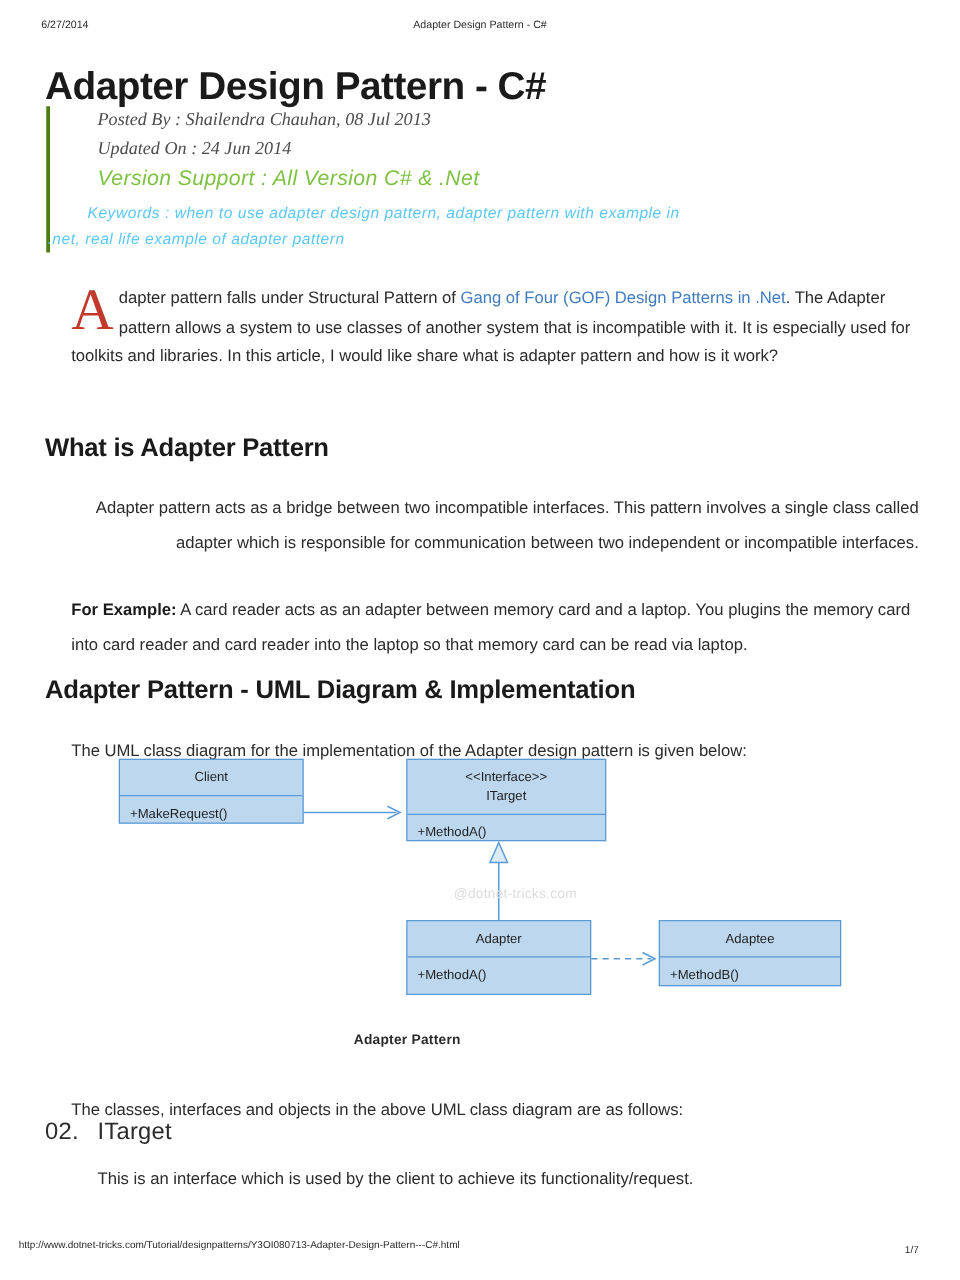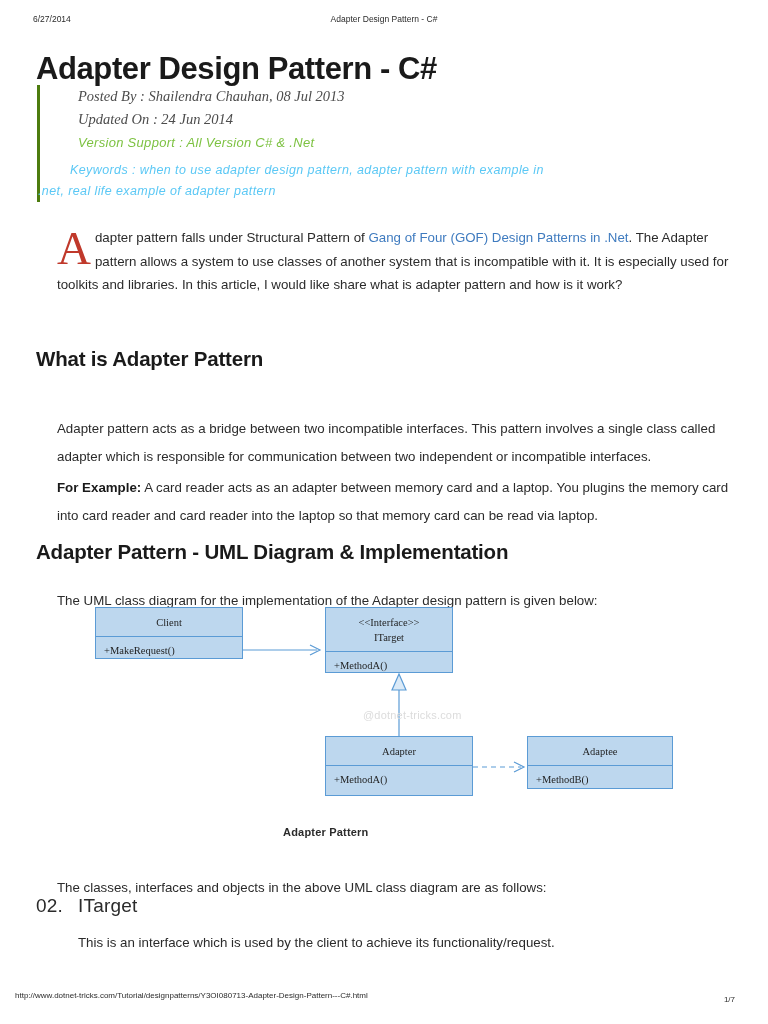--- a/index.html
+++ b/index.html
@@ -69,21 +69,21 @@
     font-size: 14.5px;
     line-height: 23px;
     color: #4c4c4c;
     padding-left: 38px;
     white-space: nowrap;
   }
   .meta-line.version {
     color: #7dc242;
     font-family: "Liberation Sans", sans-serif;
     font-style: italic;
-    font-size: 13px;
+    font-size: 17px;
     letter-spacing: 0.3px;
   }
   .meta-keywords {
     font-family: "Liberation Sans", sans-serif;
     font-style: italic;
     font-size: 12.5px;
     line-height: 21px;
     color: #5bc8f5;
     letter-spacing: 0.4px;
     padding-left: 30px;
@@ -140,40 +140,39 @@
   #h2-uml  { top: 523px; }
 
   .body-p {
     position: absolute;
     left: 57px;
     width: 678px;
     font-size: 13.3px;
     line-height: 28px;
     color: #2b2b2b;
   }
-  #p-what   { top: 402px; }
+  #p-what   { top: 379px; text-align: right; }
   #p-ex     { top: 461px; }
   #p-uml    { top: 574px; }
   #p-afterd { top: 861px; }
   .body-p b { font-weight: bold; color: #1a1a1a; }
 
   
   .uml {
     position: absolute;
     left: 0;
     top: 598px;
     width: 768px;
     height: 250px;
   }
   .uml-box {
     position: absolute;
     background: #bdd7ee;
     border: 1px solid #5b9bd5;
     box-sizing: border-box;
-    font-family: Liberation Serif, serif;
   }
   .uml-head {
     text-align: center;
     font-size: 10.5px;
     color: #1f1f1f;
     line-height: 15px;
     padding-top: 7px;
     padding-bottom: 6px;
   }
   .uml-head .stereo { display: block; }
@@ -182,21 +181,21 @@
   }
   .uml-member {
     font-size: 10.5px;
     color: #1f1f1f;
     padding: 7px 0 7px 8px;
     line-height: 14px;
   }
 
   
   #box-client   { left: 95px;  top: 9px;   width: 148px; height: 52px; }
-  #box-itarget  { left: 325px; top: 9px;   width: 128px; height: 66px; }
+  #box-itarget  { left: 325px; top: 9px;   width: 160px; height: 66px; }
   #box-adapter  { left: 325px; top: 138px; width: 148px; height: 60px; }
   #box-adaptee  { left: 527px; top: 138px; width: 146px; height: 53px; }
 
   .watermark {
     position: absolute;
     left: 363px;
     top: 111px;
     font-size: 11px;
     color: #dcdcdc;
     letter-spacing: 0.2px;

